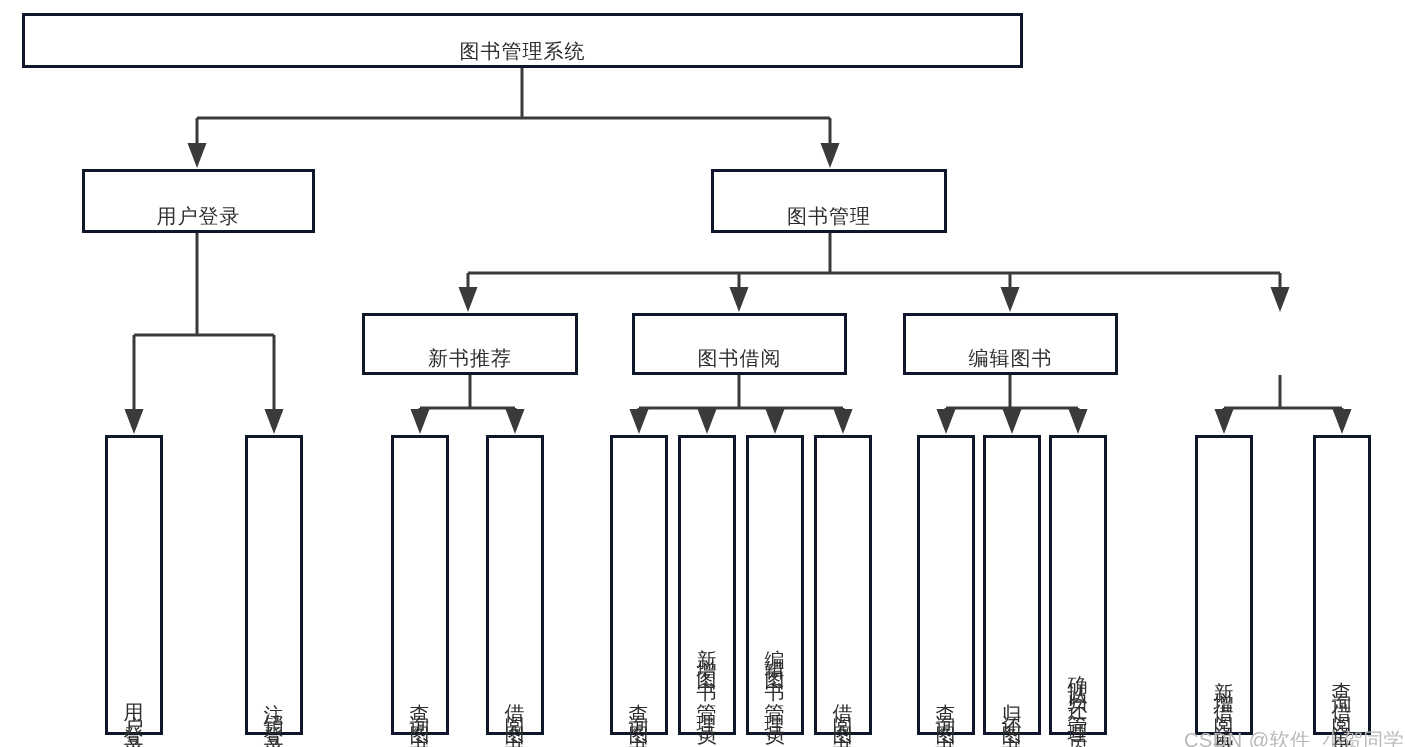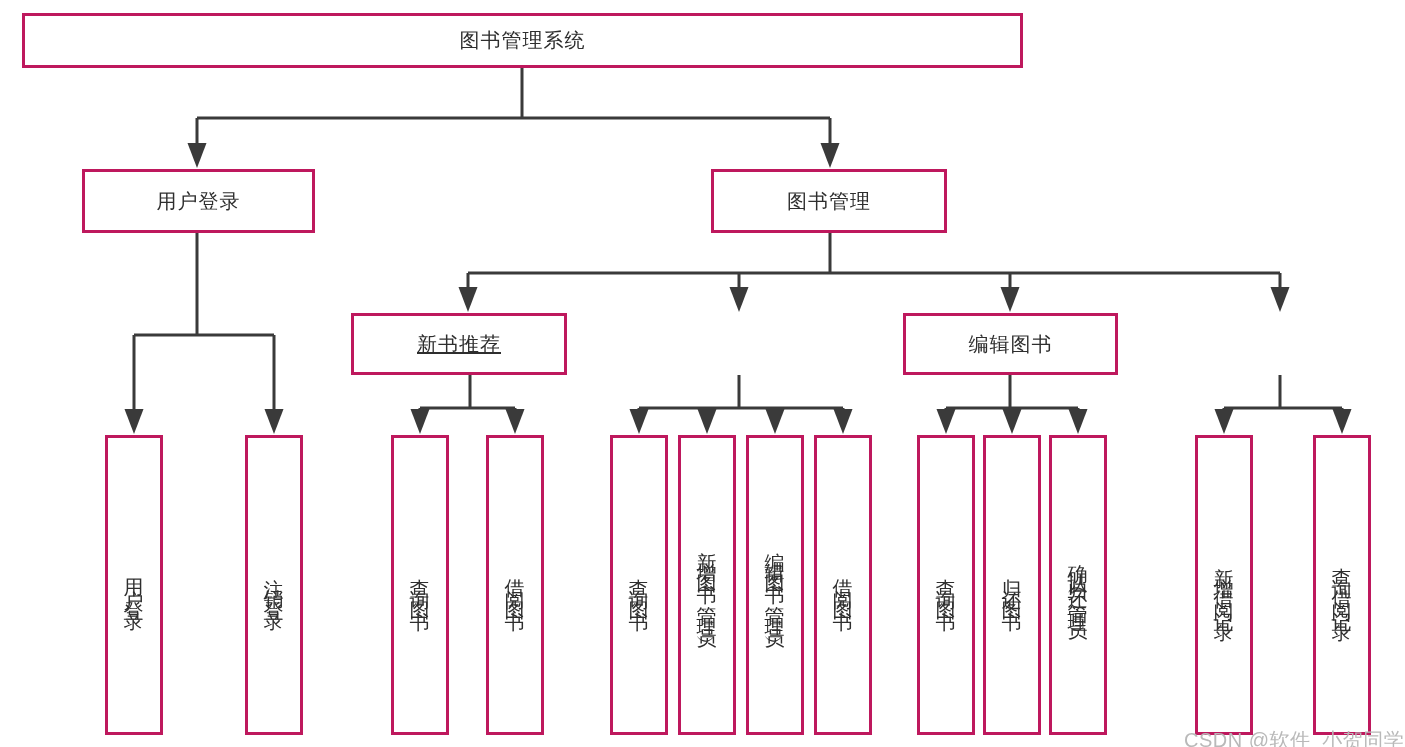--- a/index.html
+++ b/index.html
@@ -3,21 +3,21 @@
 <meta charset="utf-8">
 <style>
   html,body{margin:0;padding:0;background:#ffffff;}
   .canvas{
     position:relative;width:1405px;height:747px;background:#ffffff;
     font-family:"Liberation Sans",sans-serif;overflow:hidden;
   }
   .connectors{position:absolute;left:0;top:0;}
   .box{
     position:absolute;box-sizing:border-box;background:#ffffff;
-    border:3px solid #be185d;display:flex;align-items:center;justify-content:center;
+    border:3px solid #0f172a;display:flex;align-items:flex-end;justify-content:center;
     color:#2e2e2e;font-size:20px;letter-spacing:1px;
   }
   .leaf{font-size:20px;}
   .vtext{
     writing-mode:vertical-rl;text-orientation:mixed;
     line-height:1;letter-spacing:11px;display:block;
   }
   .watermark{
     position:absolute;left:1184px;top:716px;z-index:5;
     color:#b9b9b9;font-size:20px;white-space:nowrap;letter-spacing:0.5px;margin-top:11px;
@@ -65,22 +65,25 @@
     <span>图书管理系统</span>
   </div>
 
   <div class="box" style="left:82px;top:169px;width:233px;height:64px;">
     <span>用户登录</span>
   </div>
   <div class="box" style="left:711px;top:169px;width:236px;height:64px;">
     <span>图书管理</span>
   </div>
 
-  <div class="box" style="left:351px;top:313px;width:216px;height:62px;text-decoration:underline;">
+  <div class="box" style="left:362px;top:313px;width:216px;height:62px;">
     <span>新书推荐</span>
+  </div>
+  <div class="box" style="left:632px;top:313px;width:215px;height:62px;">
+    <span>图书借阅</span>
   </div>
   <div class="box" style="left:903px;top:313px;width:215px;height:62px;">
     <span>编辑图书</span>
   </div>
 
   <div class="box leaf" style="left:105px;top:435px;width:58px;height:300px;">
     <span class="vtext">用户登录</span>
   </div>
   <div class="box leaf" style="left:245px;top:435px;width:58px;height:300px;">
     <span class="vtext">注销登录</span>

